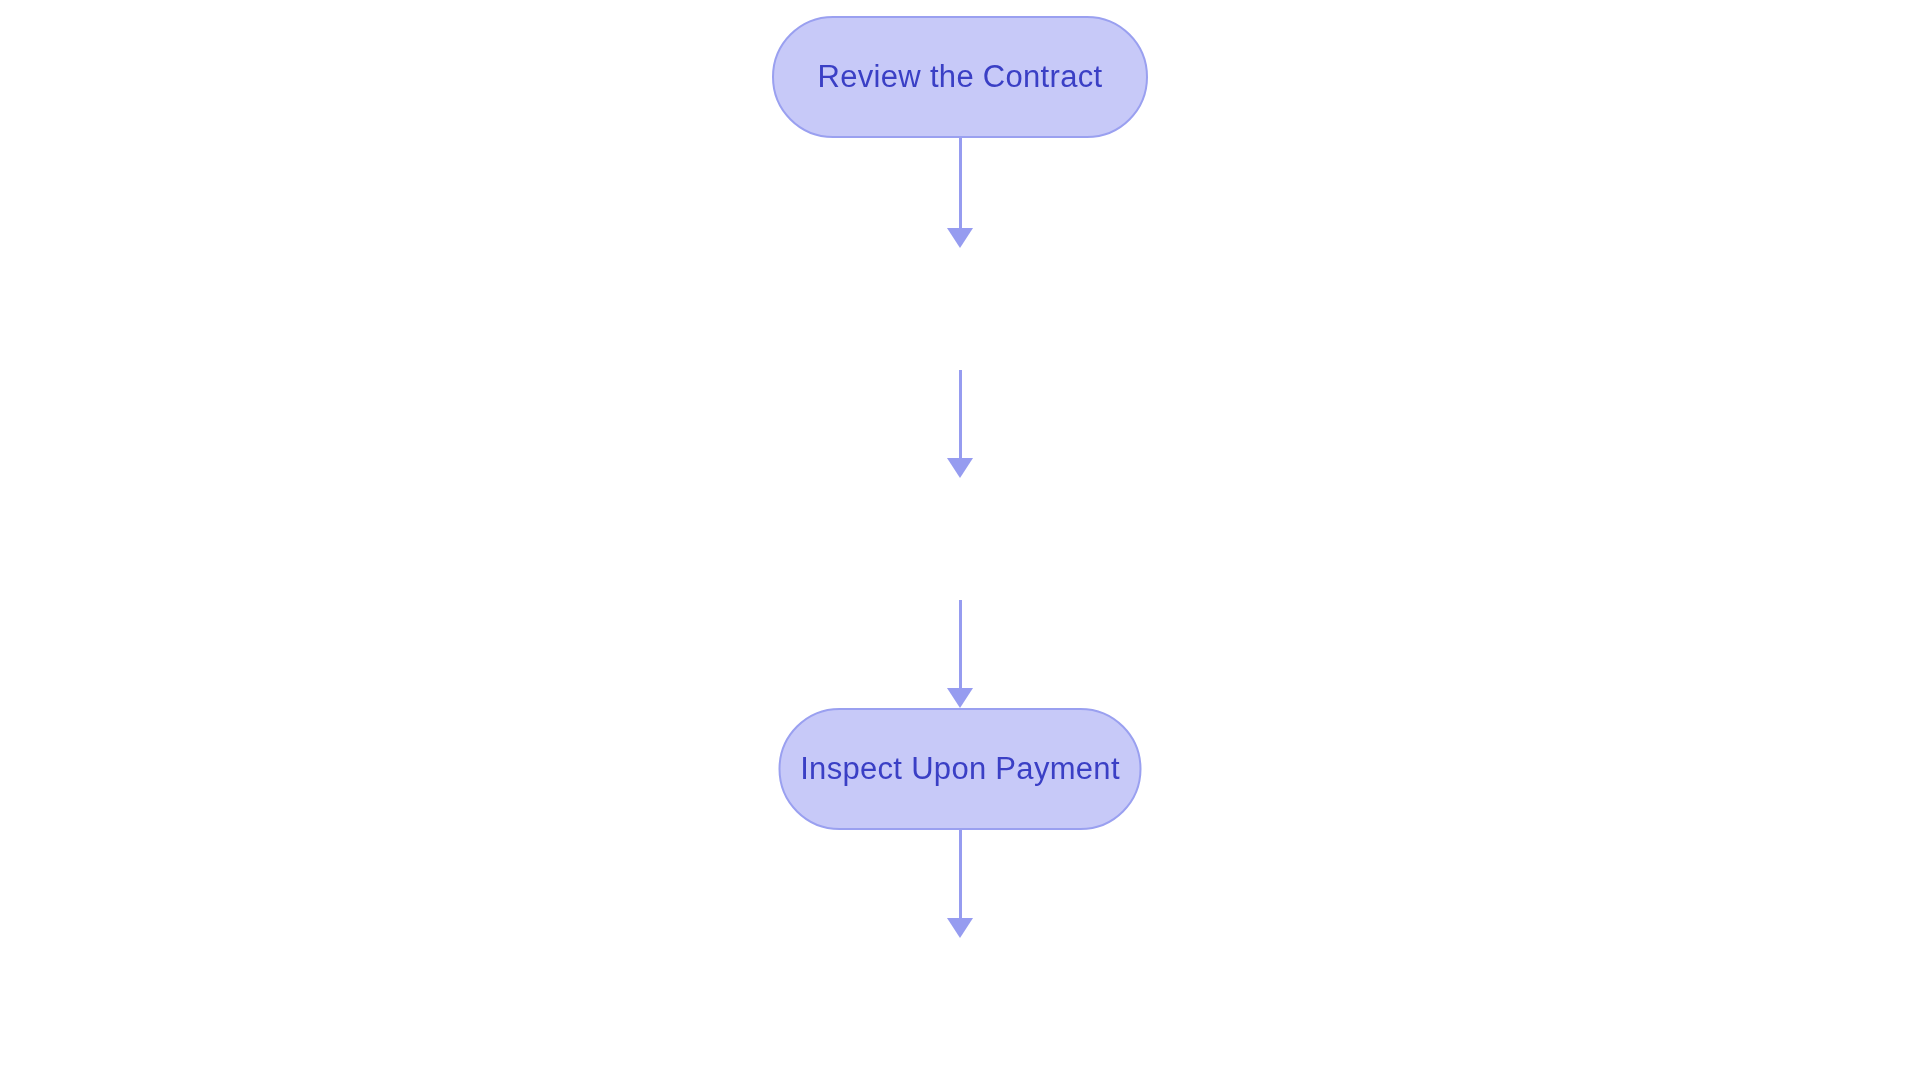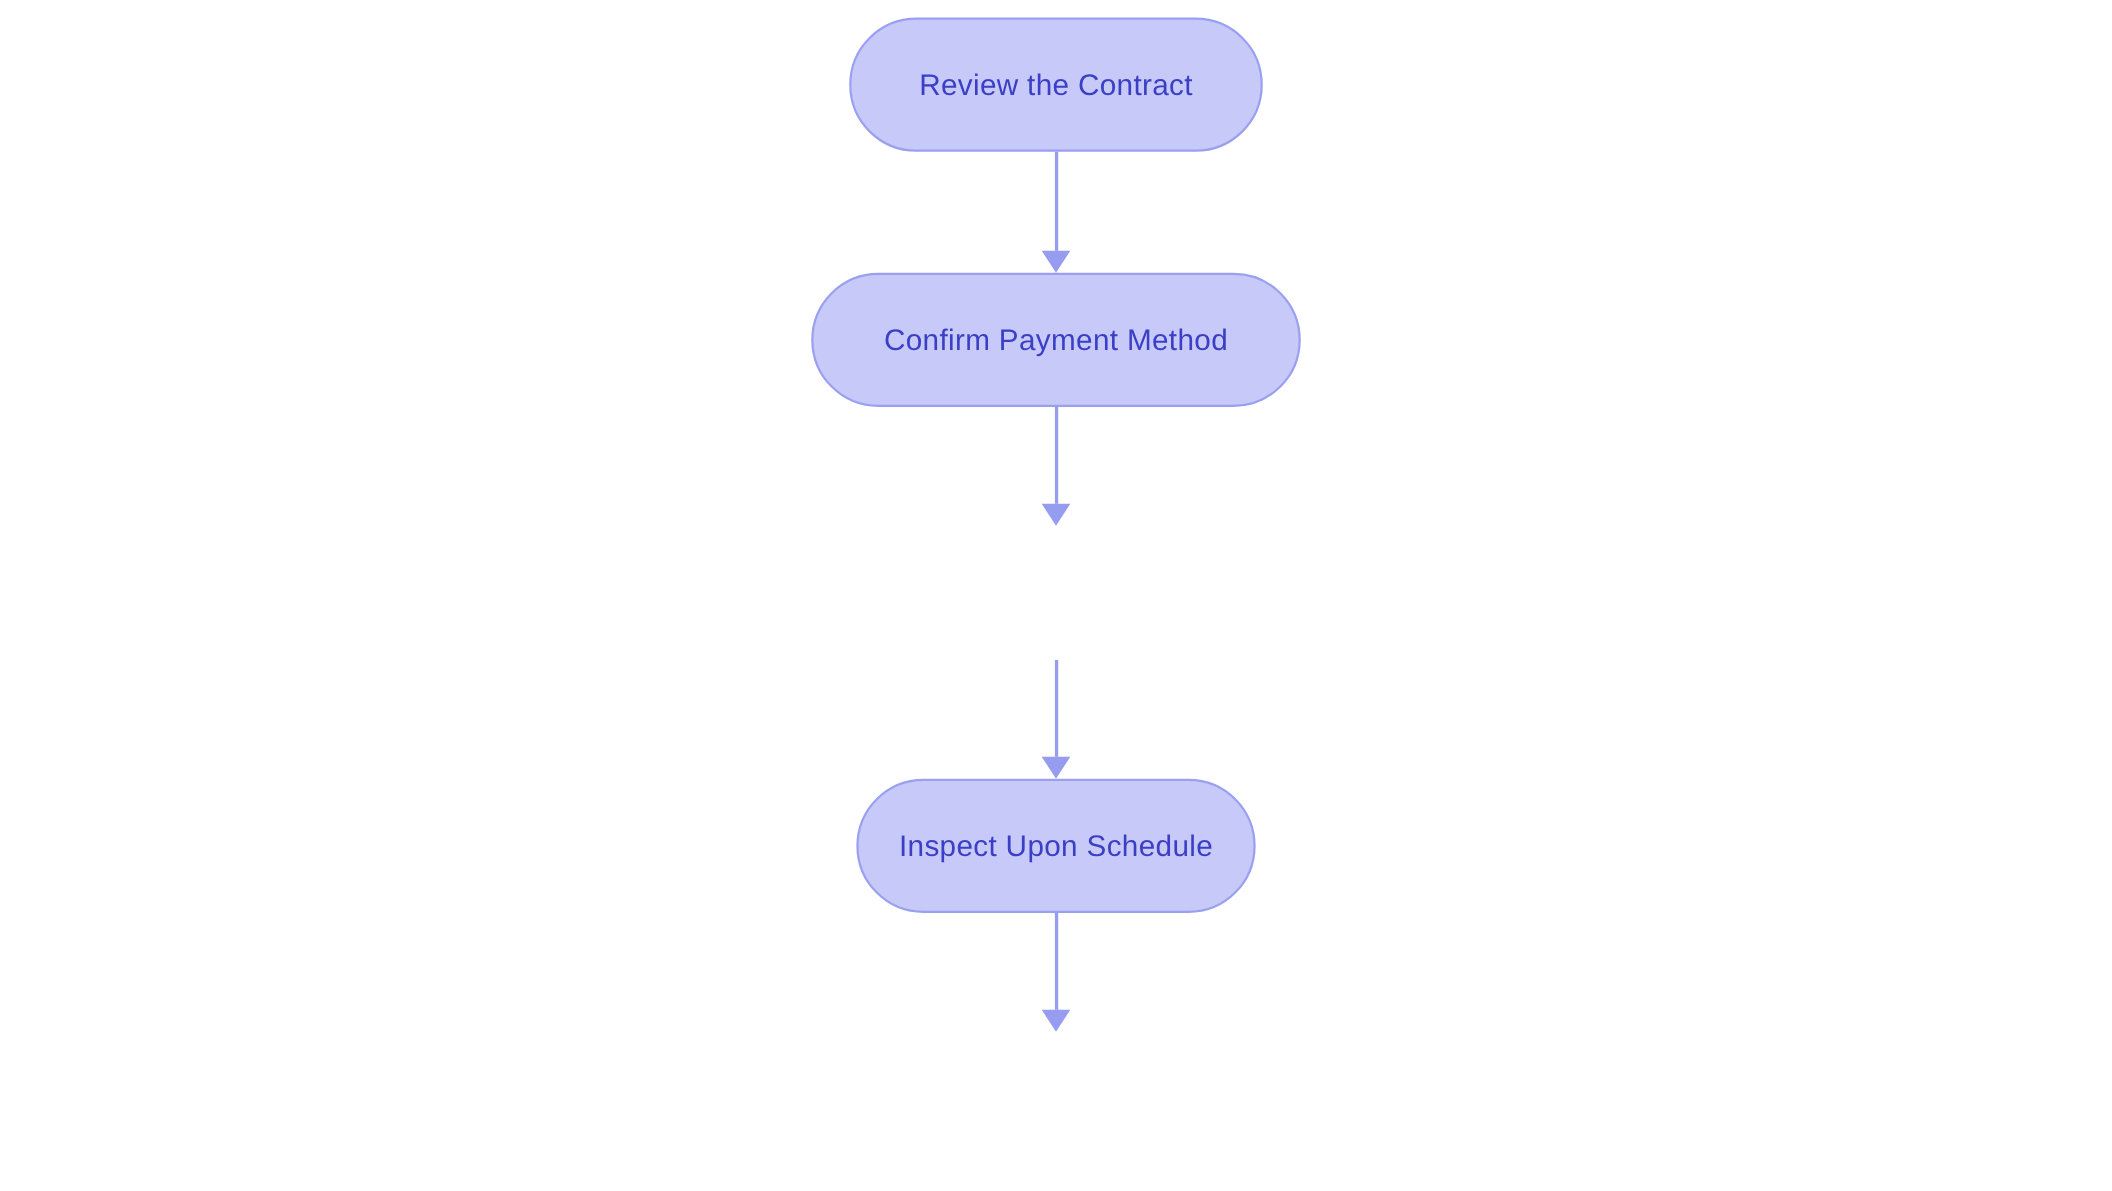--- a/index.html
+++ b/index.html
@@ -21,21 +21,21 @@
     transform: translateX(-50%);
     height: 122px;
     border-radius: 61px;
     background: var(--node-fill, #c7c9f8);
     border: 2px solid var(--node-border, #9aa0f0);
     box-sizing: border-box;
     display: flex;
     align-items: center;
     justify-content: center;
     color: var(--node-text, #3a3fc5);
-    font-size: 27px;
+    font-size: 31px;
     letter-spacing: 0.3px;
     white-space: nowrap;
     z-index: 2;
   }
   .flow-arrow {
     position: absolute;
     left: 50%;
     transform: translateX(-50%);
     width: 30px;
     display: flex;
@@ -73,37 +73,34 @@
 
   <div class="flow-node" id="node-0">
     <span>Review the Contract</span>
   </div>
 
   <div class="flow-arrow" id="arrow-0">
     <div class="shaft"></div>
     <div class="head"></div>
   </div>
 
-  <div class="flow-node" id="node-1">
-    <span>Confirm Payment Method</span>
-  </div>
 
   <div class="flow-arrow" id="arrow-1">
     <div class="shaft"></div>
     <div class="head"></div>
   </div>
 
 
   <div class="flow-arrow" id="arrow-2">
     <div class="shaft"></div>
     <div class="head"></div>
   </div>
 
   <div class="flow-node" id="node-3">
-    <span>Inspect Upon Schedule</span>
+    <span>Inspect Upon Payment</span>
   </div>
 
   <div class="flow-arrow" id="arrow-3">
     <div class="shaft"></div>
     <div class="head"></div>
   </div>
 
 
 </div>
 

